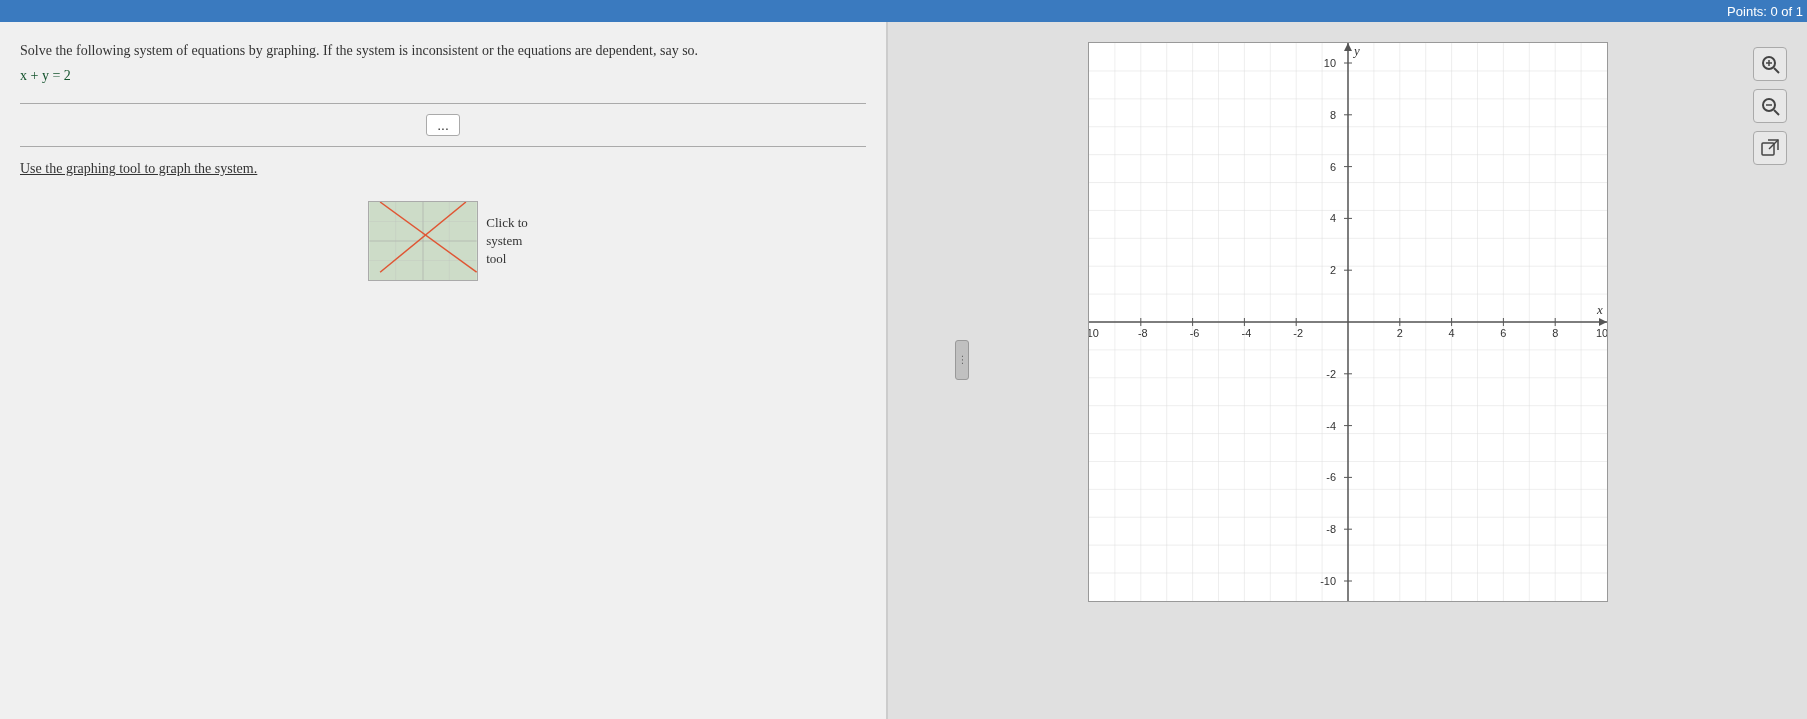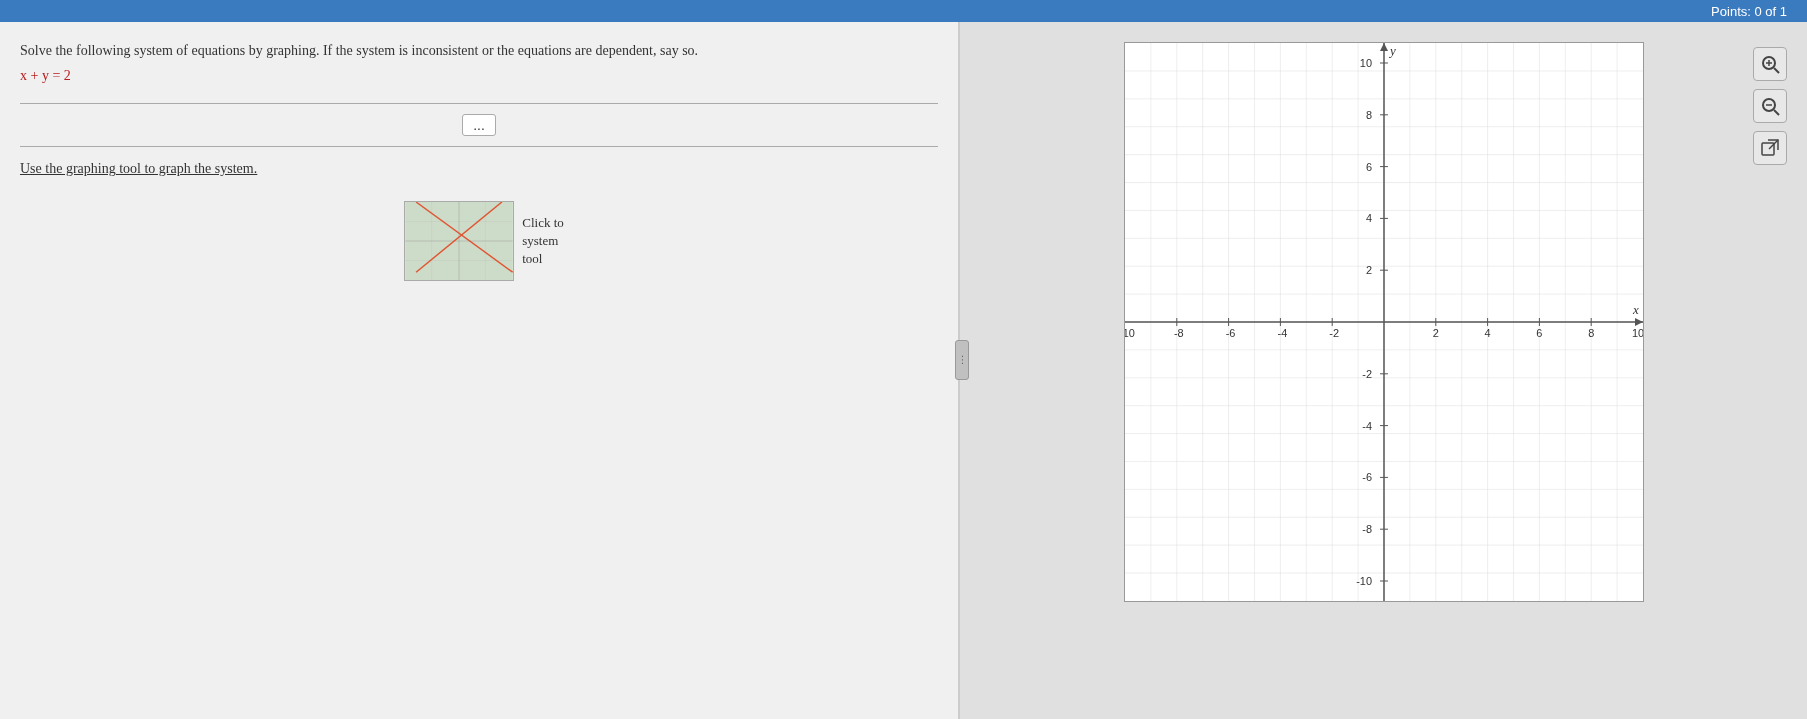--- a/index.html
+++ b/index.html
@@ -13,55 +13,55 @@
     }
 
     
     .top-bar {
       width: 100%;
       height: 22px;
       background: #3a7abf;
       display: flex;
       align-items: center;
       justify-content: flex-end;
-      padding-right: 20px;
+      padding-right: 4px;
     }
     .points-label {
       color: white;
       font-size: 13px;
       font-family: Arial, sans-serif;
     }
 
     
     .main-content {
       display: flex;
       width: 100%;
       height: calc(100% - 22px);
     }
 
     
     .left-panel {
-      width: 960px;
+      width: 888px;
       height: 100%;
       background: #f0f0f0;
       padding: 18px 20px;
       position: relative;
       border-right: 2px solid #ccc;
     }
 
     .instruction-text {
       font-size: 14px;
       color: #333;
       line-height: 1.5;
       margin-bottom: 4px;
     }
 
     .equations {
       font-size: 14px;
-      color: #b91c1c;
+      color: #14532d;
       margin-bottom: 16px;
       line-height: 1.6;
     }
 
     .divider-line {
       width: 100%;
       height: 1px;
       background: #aaa;
       margin: 10px 0;
     }

